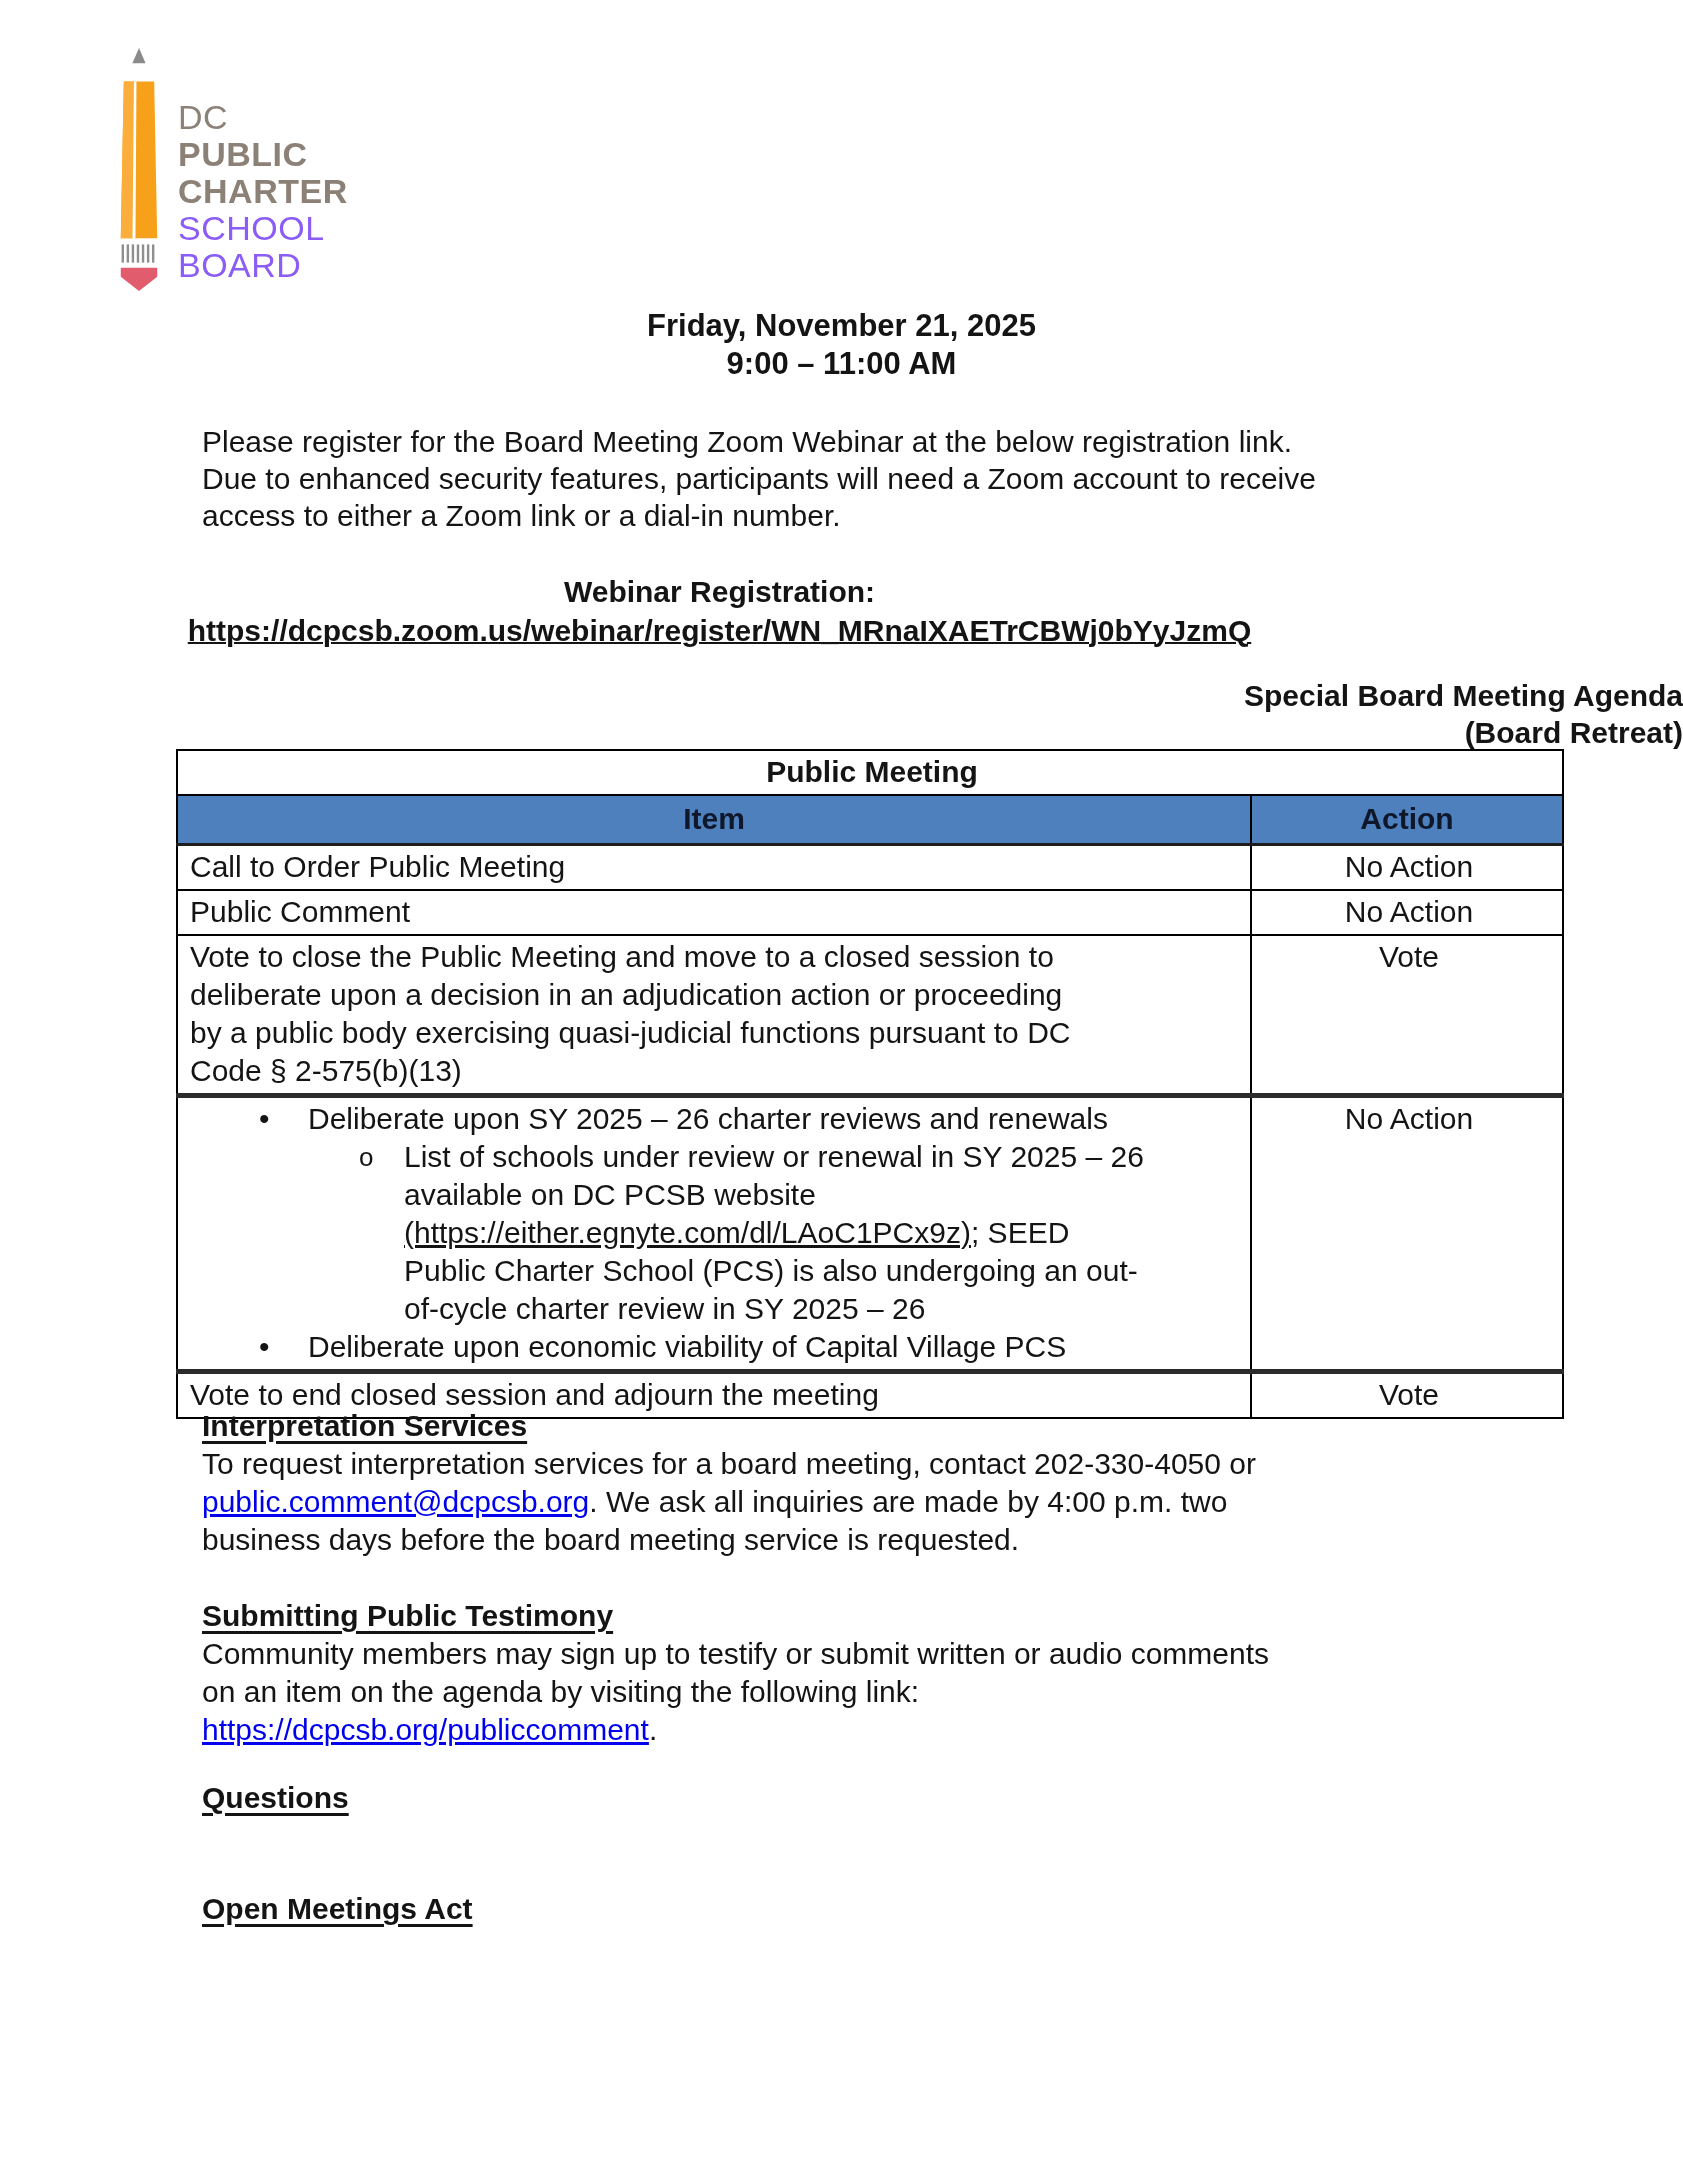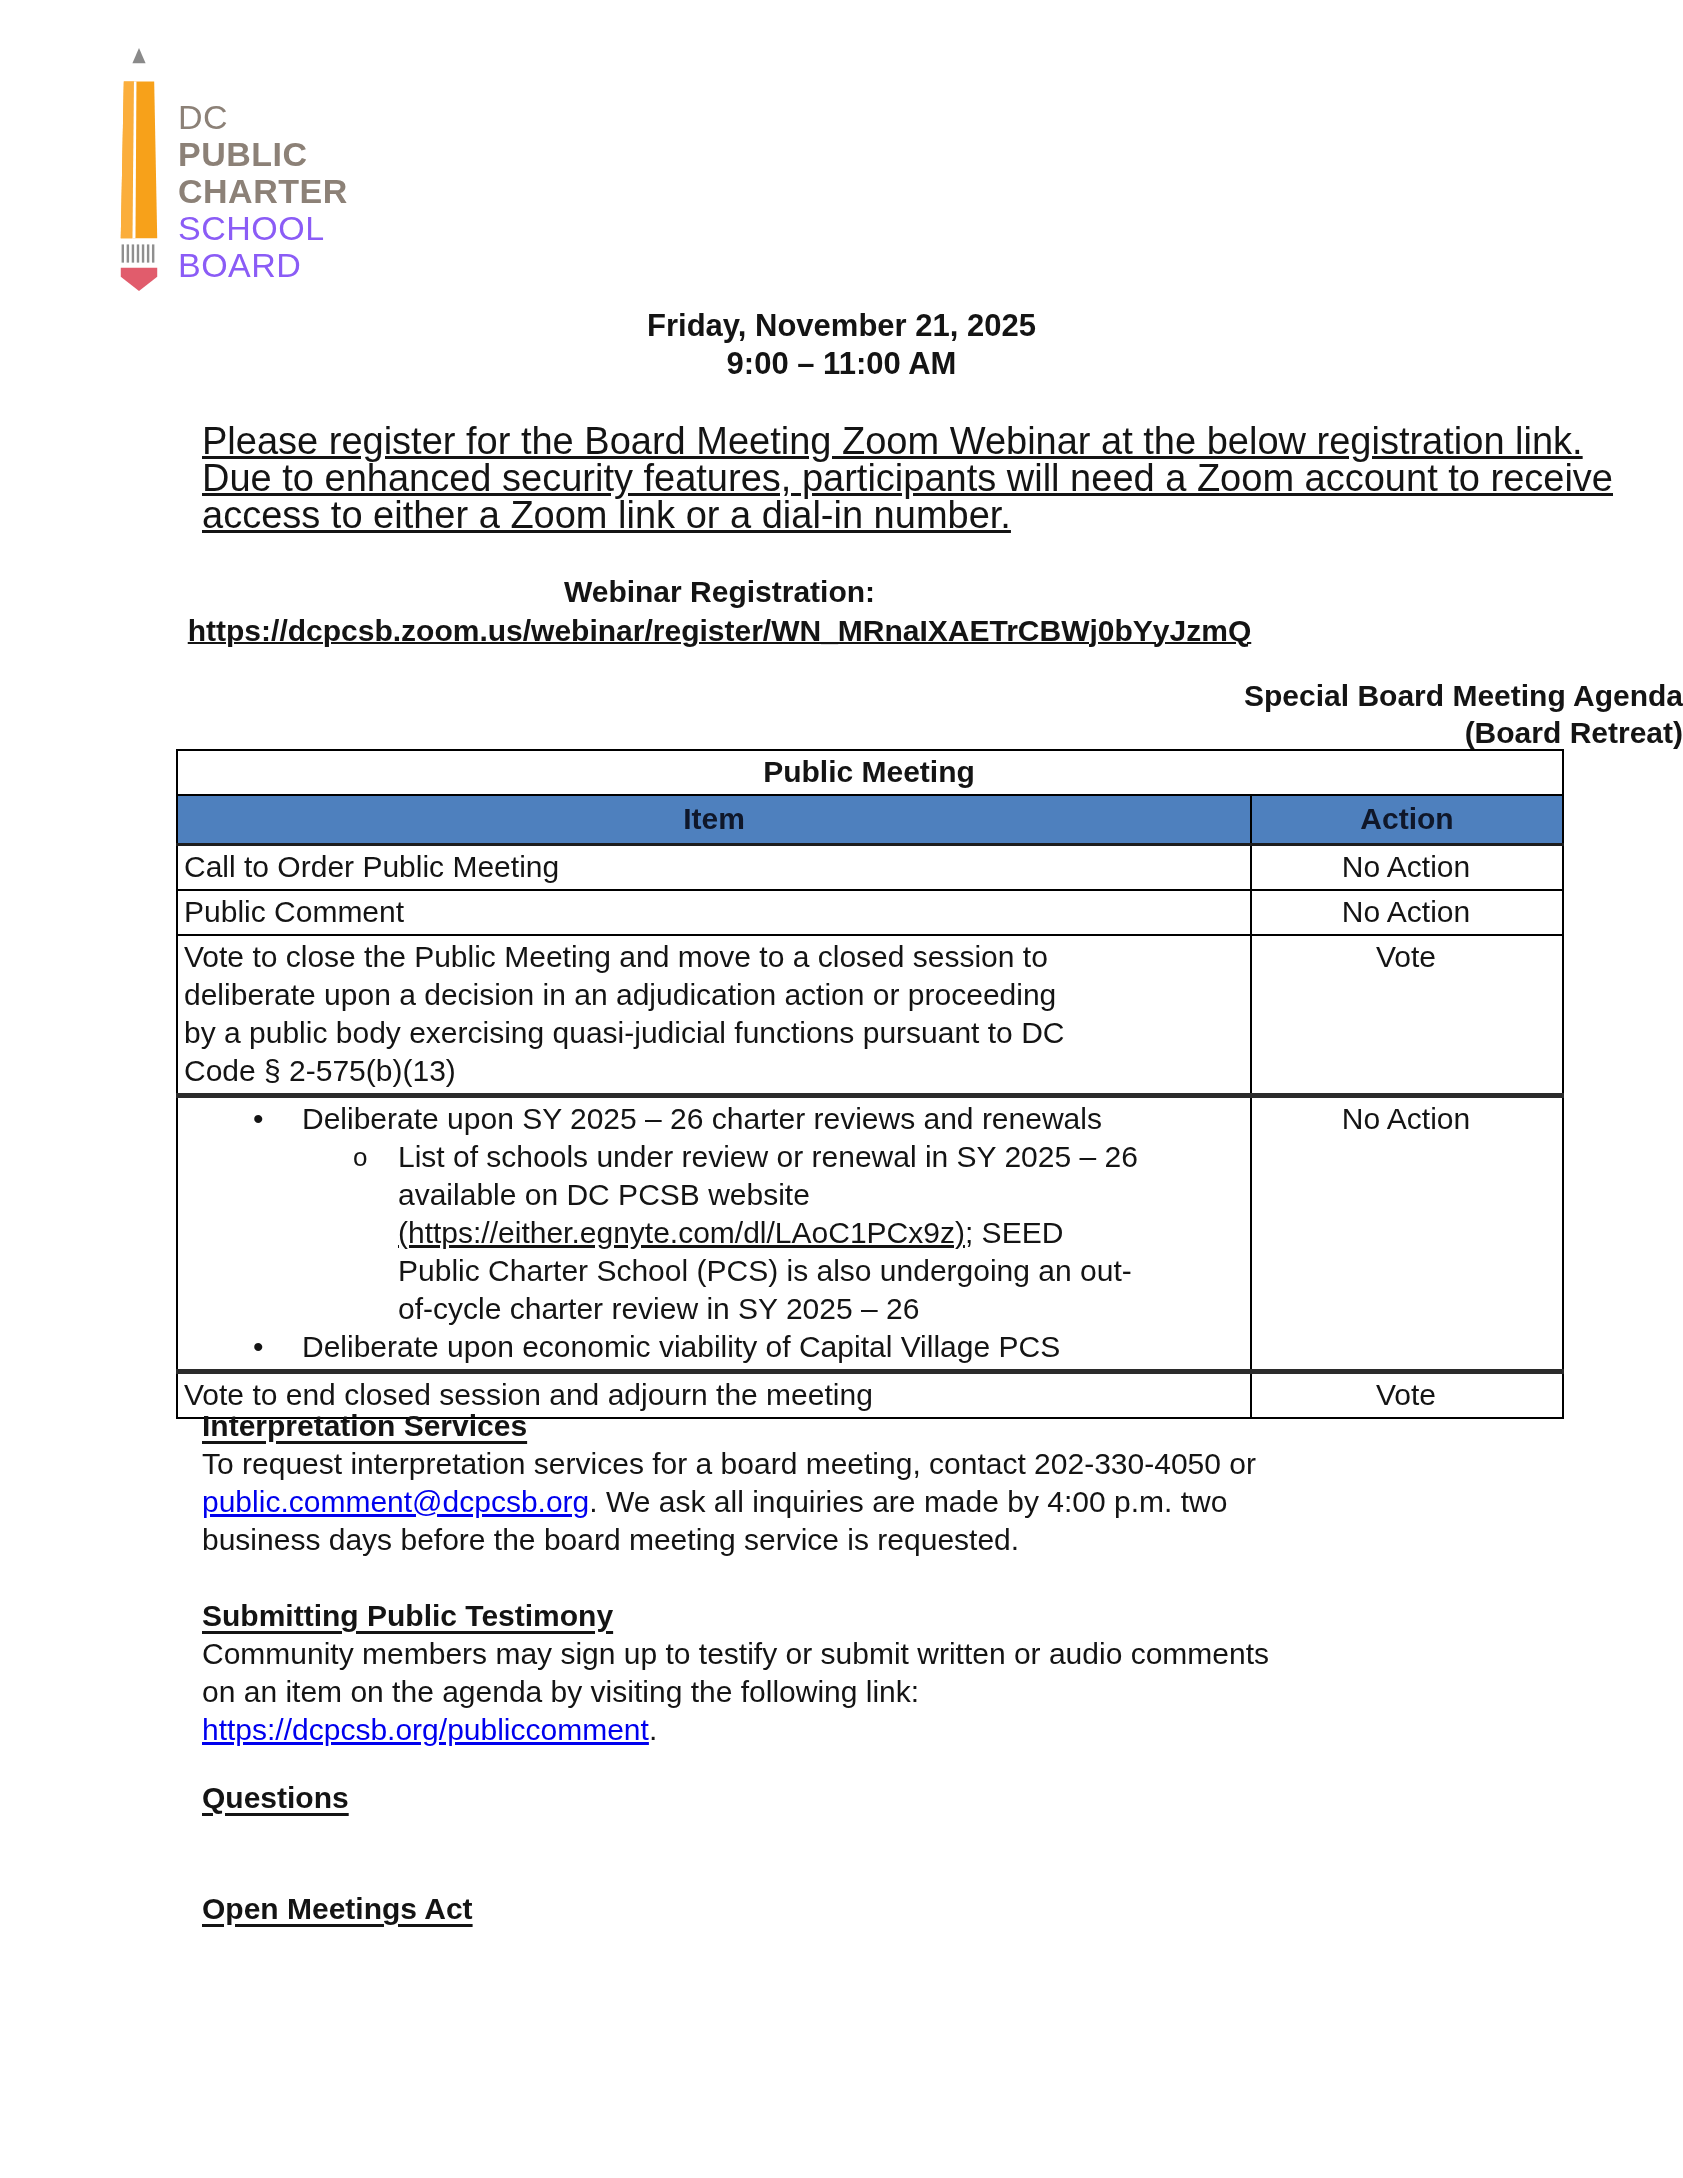--- a/index.html
+++ b/index.html
@@ -9,27 +9,27 @@
     font-family:"Liberation Sans", sans-serif;
   }
   
   .logo-pencil { position:absolute; left:117px; top:46px; width:44px; height:248px; }
   .logo-text { position:absolute; left:178px; top:99px; color:#8c8177; font-size:34px; line-height:37px; letter-spacing:0.5px; }
   .logo-text .lt-reg  { font-weight:400; }
   .logo-text .lt-bold { font-weight:700; }
   .logo-text .lt-light{ font-weight:300; color:#8b5cf6; }
   
   .dateblock { position:absolute; left:0; top:307px; width:1683px; text-align:center; font-weight:700; font-size:31px; line-height:38px; }
-  .intro { position:absolute; left:202px; top:423px; font-size:38px; line-height:37px;text-decoration:underline; }
+  .intro { position:absolute; left:202px; top:423px; font-size:30px; line-height:37px; }
   .webinar { position:absolute; left:0; top:572px; width:1439px; text-align:center; font-weight:700; font-size:30px; line-height:39px; }
   .webinar a { color:#141414; text-decoration-thickness:2px; }
   .agendahead { position:absolute; left:0; top:677px; width:1683px; text-align:right; font-weight:700; font-size:30px; line-height:37px; }
   
   table.agenda { position:absolute; left:176px; top:749px; width:1386px; border-collapse:collapse; table-layout:fixed; font-size:30px; line-height:38px; }
-  table.agenda td { border:2px solid #000; vertical-align:top; padding:2px 8px 3px 6px; }
+  table.agenda td { border:2px solid #000; vertical-align:top; padding:2px 8px 3px 12px; }
   td.caption-cell { text-align:center; font-weight:700; padding:3px 0 4px 0; }
   tr.head-row td { background:#4e80be; color:#0f172a; font-weight:700; text-align:center; border-bottom:3px solid #1d1d1d; padding:4px 0 5px 0; }
   td.action-cell { text-align:center; padding:2px 4px 3px 4px; }
   col.c-item { width:1074px; } col.c-action { width:312px; }
   tr.thick-top td { border-top:5px solid #2b2b2b; }
   td.bullets-cell { padding:2px 8px 4px 0; }
   .bullet-line { position:relative; padding-left:118px; }
   .bullet-line .marker { position:absolute; left:69px; top:0; }
   .sub-line { padding-left:214px; position:relative; }
   .sub-line .marker { position:absolute; left:169px; top:0; font-size:26px; }

